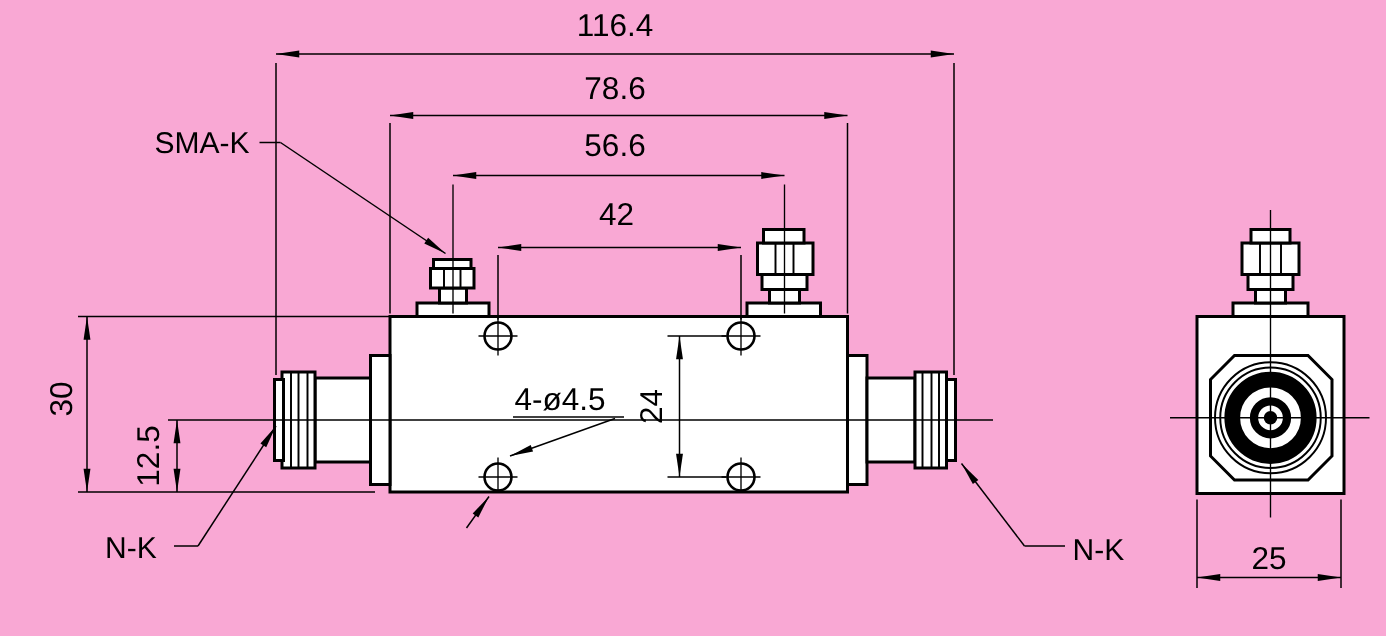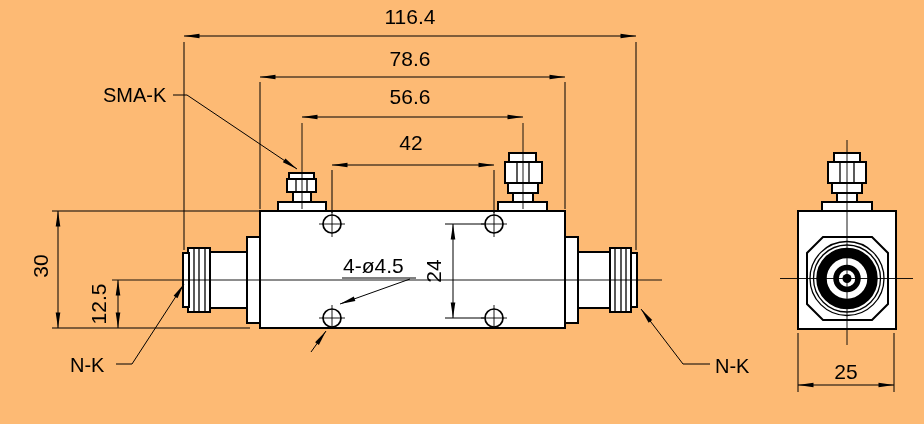--- a/index.html
+++ b/index.html
@@ -3,21 +3,21 @@
 <meta charset="utf-8">
 <style>
   html, body {
     margin: 0;
     padding: 0;
     background: #ffffff;
   }
   .drawing-wrap {
     width: 924px;
     height: 424px;
-    background: #fdba74;
+    background: #f9a8d4;
     overflow: hidden;
     position: relative;
     text-align: center;
   }
   svg {
     display: block;
     font-family: "Liberation Sans", "DejaVu Sans", sans-serif;
   }
   .outline   { fill: #ffffff; stroke: #000000; stroke-width: 2; }
   .facet     { stroke: #000000; stroke-width: 1.3; }

